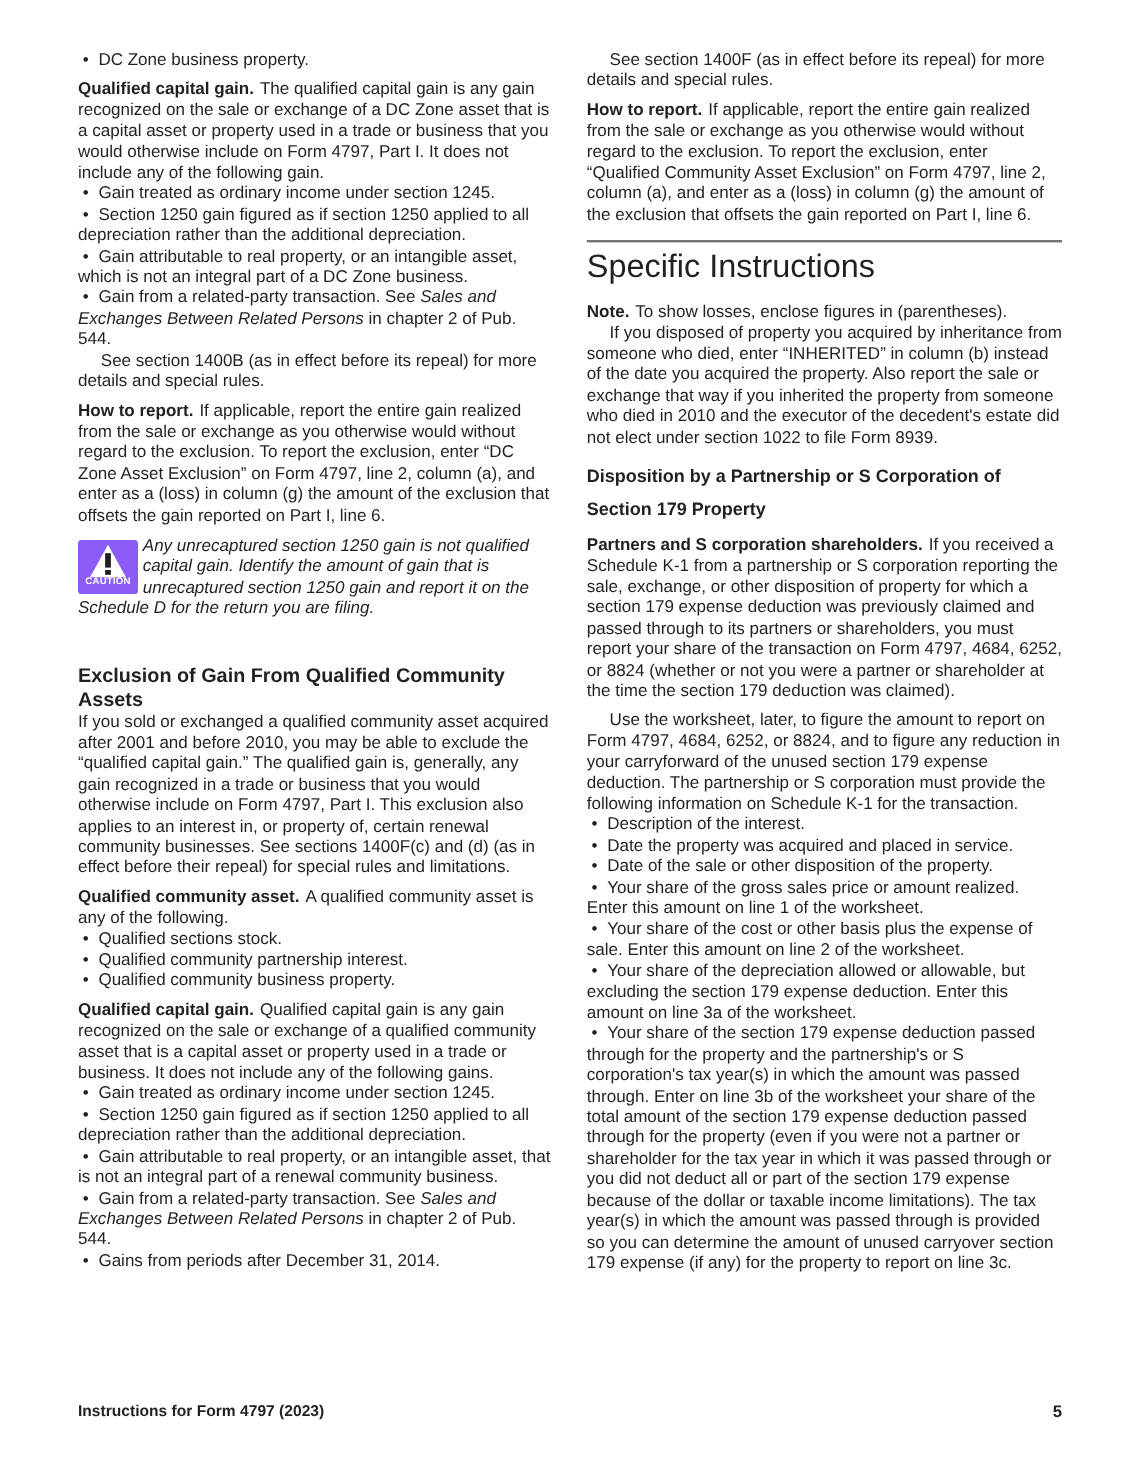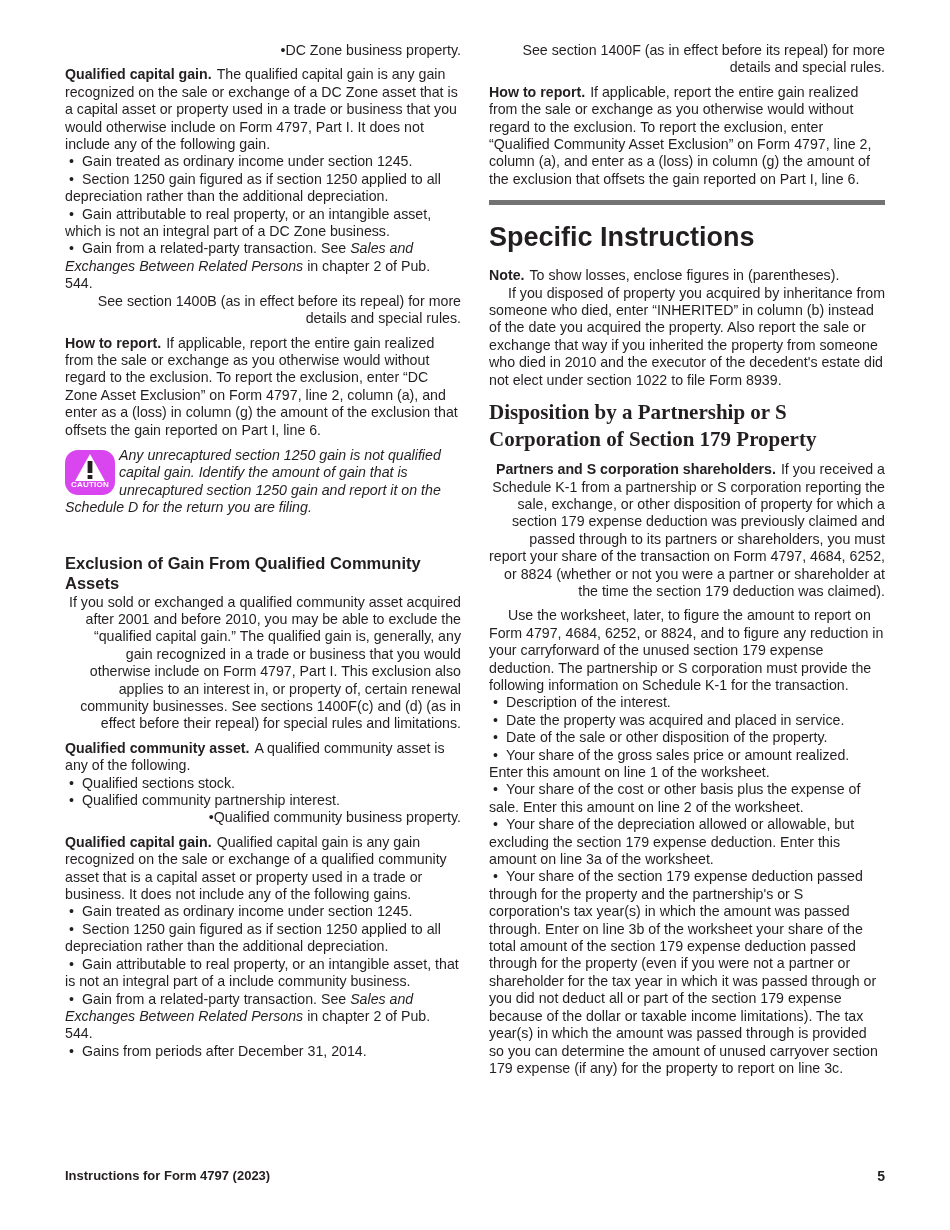--- a/index.html
+++ b/index.html
@@ -2,32 +2,32 @@
 <html><head>
 <meta charset="utf-8">
 <style>
   html, body { margin: 0; padding: 0; background: #ffffff; }
   body { width: 950px; height: 1230px; position: relative; overflow: hidden;
          font-family: "Liberation Sans", sans-serif; color: #231f20; }
   .col { position: absolute; top: 42px; width: 396px; font-size: 14.2px; line-height: 17.4px; }
   .col.left { left: 65px; }
   .col.right { left: 489px; }
   p { margin: 0; }
-  .para { margin-bottom: 7px; text-align: right; }
+  .para { margin-bottom: 7px; }
   .indent { text-indent: 19px; }
   .bullet { padding-left: 0; }
   .bullet::before { content: "\2022"; display: inline-block; width: 17px; text-indent: 4px; }
   b.lead { font-weight: 700; }
   .lead-gap { display: inline-block; width: 5px; }
   h3 { font-size: 16.5px; line-height: 20px; font-weight: 700; margin: 20px 0 1px 0; }
-  h2.major { font-size: 27px; line-height: 32px; font-weight: 700; margin: 12px 0 14px 0;
-             border-top: 5px solid #737373; padding-top: 16px; }
-  h2.sub { font-size: 21px; line-height: 27px; font-weight: 700; margin: 10px 0 8px 0; font-family: Liberation Serif, serif; }
+  h2.major { font-size: 27px; line-height: 32px; font-weight: 400; margin: 12px 0 14px 0;
+             border-top: 2px solid #737373; padding-top: 4px; }
+  h2.sub { font-size: 15px; line-height: 27px; font-weight: 700; margin: 10px 0 8px 0; }
   .caution { position: relative; font-style: italic; margin-top: 8px; }
-  .caution .icon { float: left; width: 50px; height: 45px; background: #d946ef; border-radius: 13px;
+  .caution .icon { float: left; width: 50px; height: 45px; background: #8b5cf6; border-radius: 3px;
                    margin: 3px 4px 0 0; position: relative; }
   .caution .icon svg { position: absolute; left: 9px; top: 3px; }
   .caution .icon .cap { position: absolute; left: 0; right: 0; bottom: 2px; color: #fff;
                         font-size: 8px; font-weight: 700; font-style: normal; text-align: center; letter-spacing: 0.2px; }
   .footer { position: absolute; top: 1168px; left: 65px; width: 820px; font-size: 13px; font-weight: 700; }
   .footer .page { position: absolute; right: 0; top: 0; font-size: 14px; }
 </style>
 </head>
 <body>
 
@@ -59,21 +59,21 @@
   <p class="para">If you sold or exchanged a qualified community asset acquired after 2001 and before 2010, you may be able to exclude the “qualified capital gain.” The qualified gain is, generally, any gain recognized in a trade or business that you would otherwise include on Form 4797, Part I. This exclusion also applies to an interest in, or property of, certain renewal community businesses. See sections 1400F(c) and (d) (as in effect before their repeal) for special rules and limitations.</p>
 
   <p><b class="lead">Qualified community asset.</b><span class="lead-gap"></span><span>A qualified community asset is any of the following.</span></p>
   <p class="bullet">Qualified sections stock.</p>
   <p class="bullet">Qualified community partnership interest.</p>
   <p class="bullet para">Qualified community business property.</p>
 
   <p><b class="lead">Qualified capital gain.</b><span class="lead-gap"></span><span>Qualified capital gain is any gain recognized on the sale or exchange of a qualified community asset that is a capital asset or property used in a trade or business. It does not include any of the following gains.</span></p>
   <p class="bullet">Gain treated as ordinary income under section 1245.</p>
   <p class="bullet">Section 1250 gain figured as if section 1250 applied to all depreciation rather than the additional depreciation.</p>
-  <p class="bullet">Gain attributable to real property, or an intangible asset, that is not an integral part of a include community business.</p>
+  <p class="bullet">Gain attributable to real property, or an intangible asset, that is not an integral part of a renewal community business.</p>
   <p class="bullet"><span>Gain from a related-party transaction. See </span><i>Sales and Exchanges Between Related Persons</i><span> in chapter 2 of Pub. 544.</span></p>
   <p class="bullet">Gains from periods after December 31, 2014.</p>
 </div>
 
 <div class="col right">
   <p class="indent para">See section 1400F (as in effect before its repeal) for more details and special rules.</p>
 
   <p><b class="lead">How to report.</b><span class="lead-gap"></span><span>If applicable, report the entire gain realized from the sale or exchange as you otherwise would without regard to the exclusion. To report the exclusion, enter “Qualified Community Asset Exclusion” on Form 4797, line 2, column (a), and enter as a (loss) in column (g) the amount of the exclusion that offsets the gain reported on Part I, line 6.</span></p>
 
   <h2 class="major">Specific Instructions</h2>

